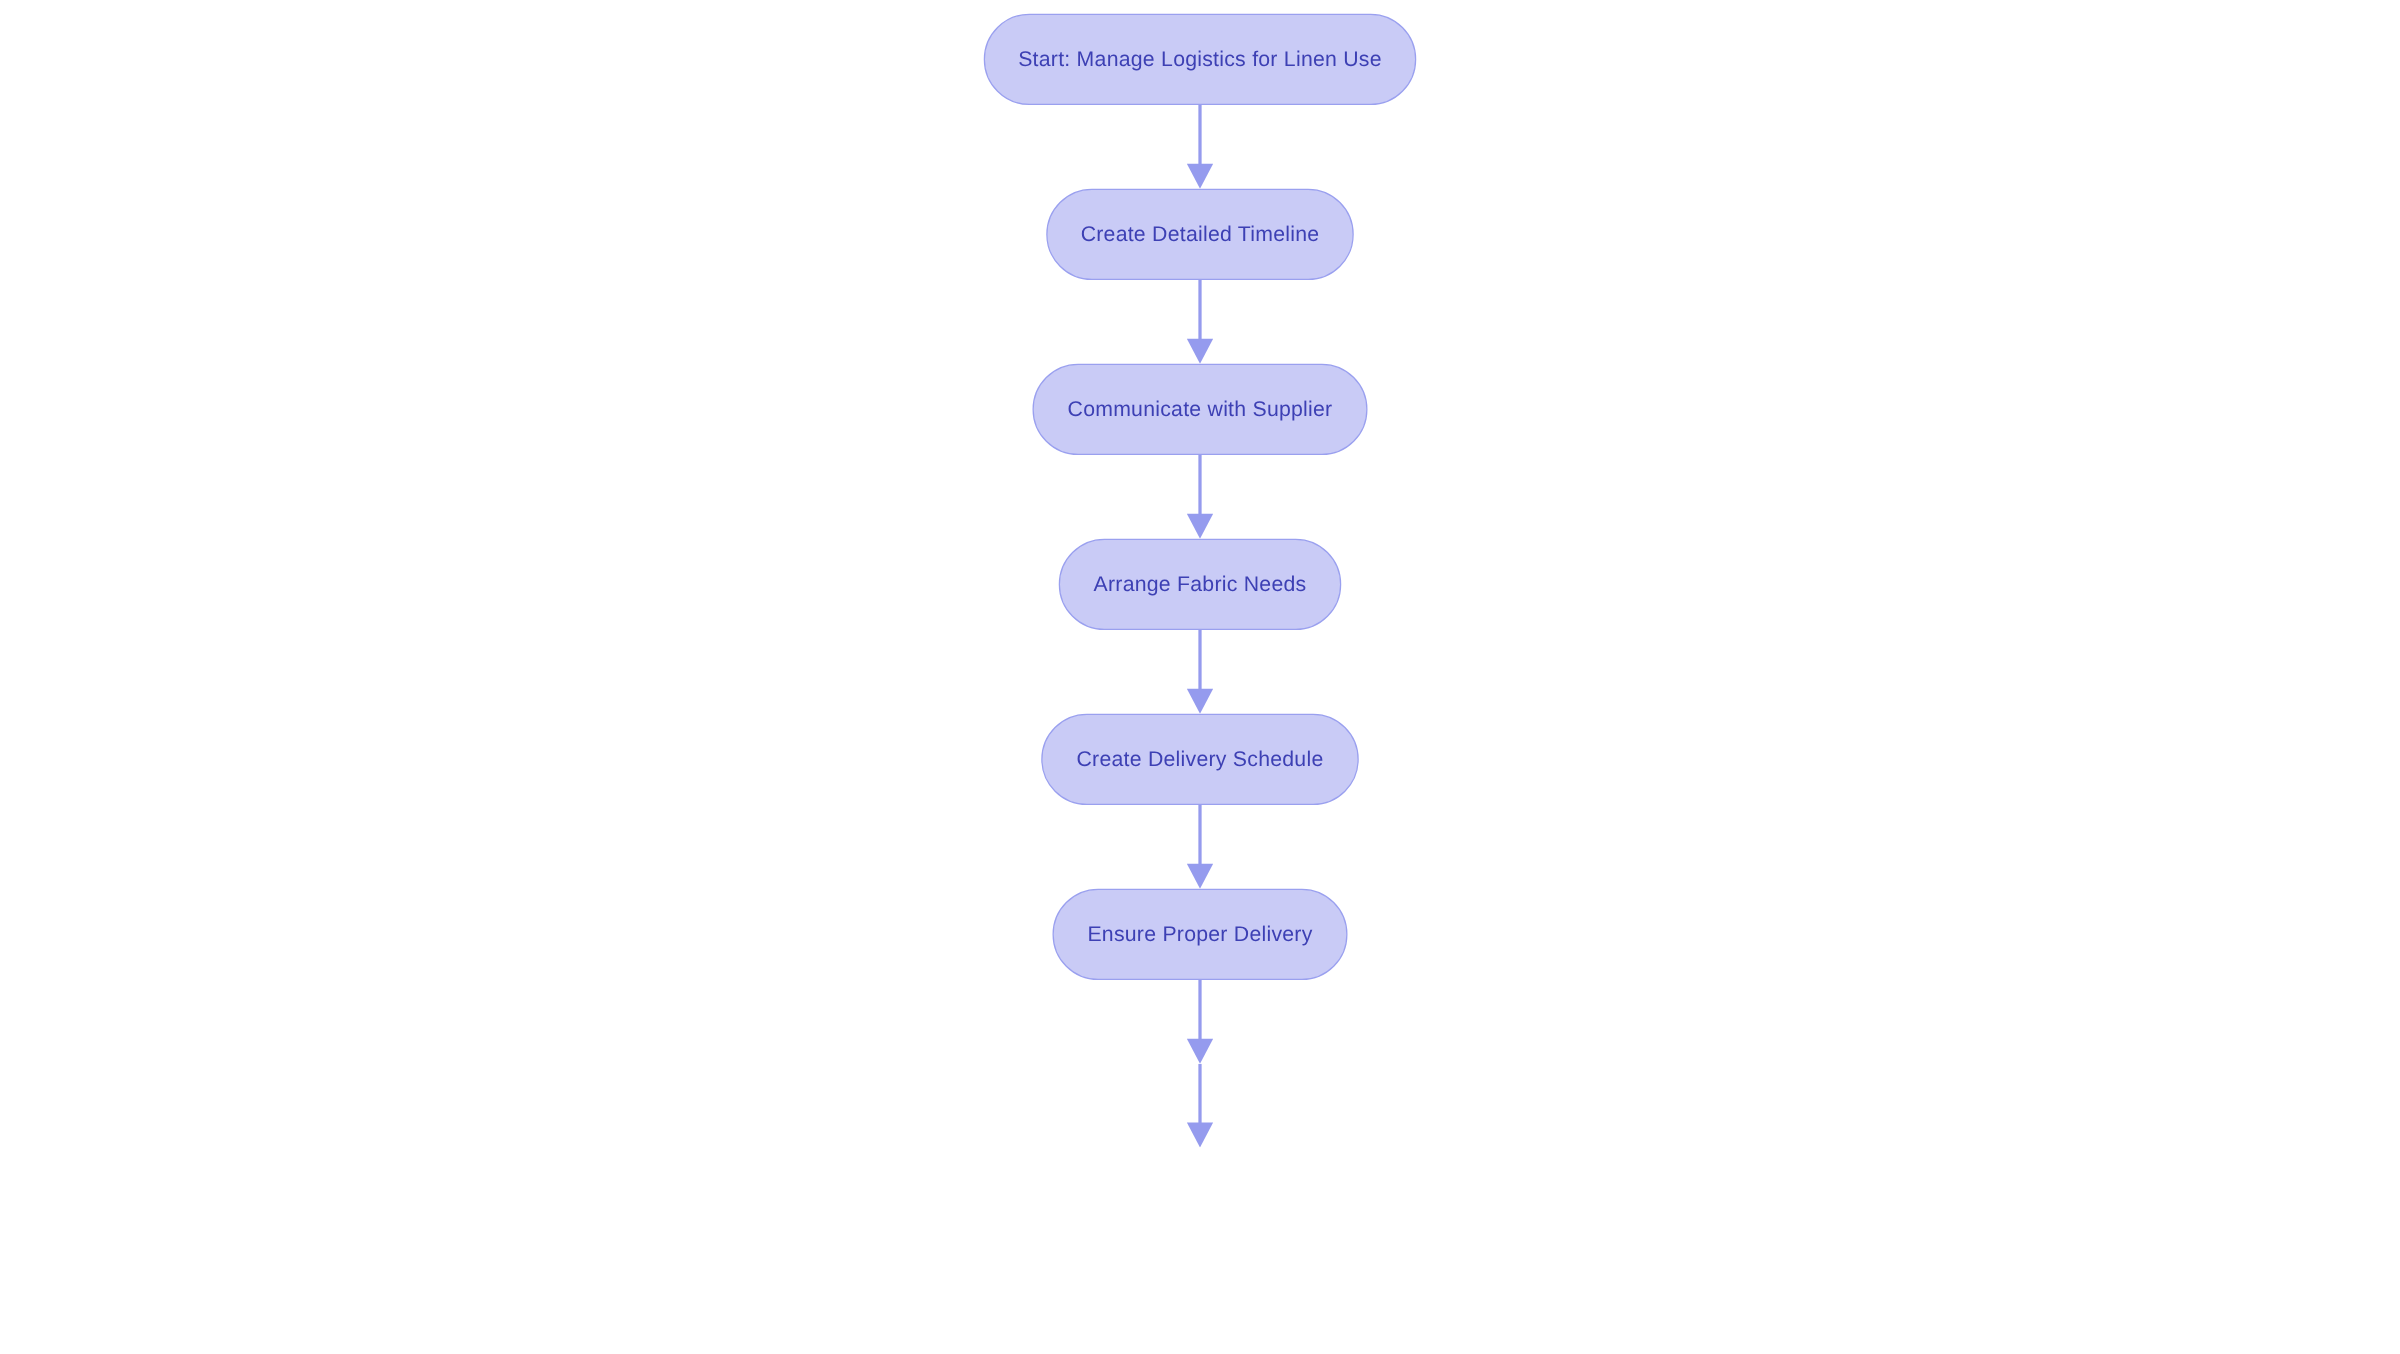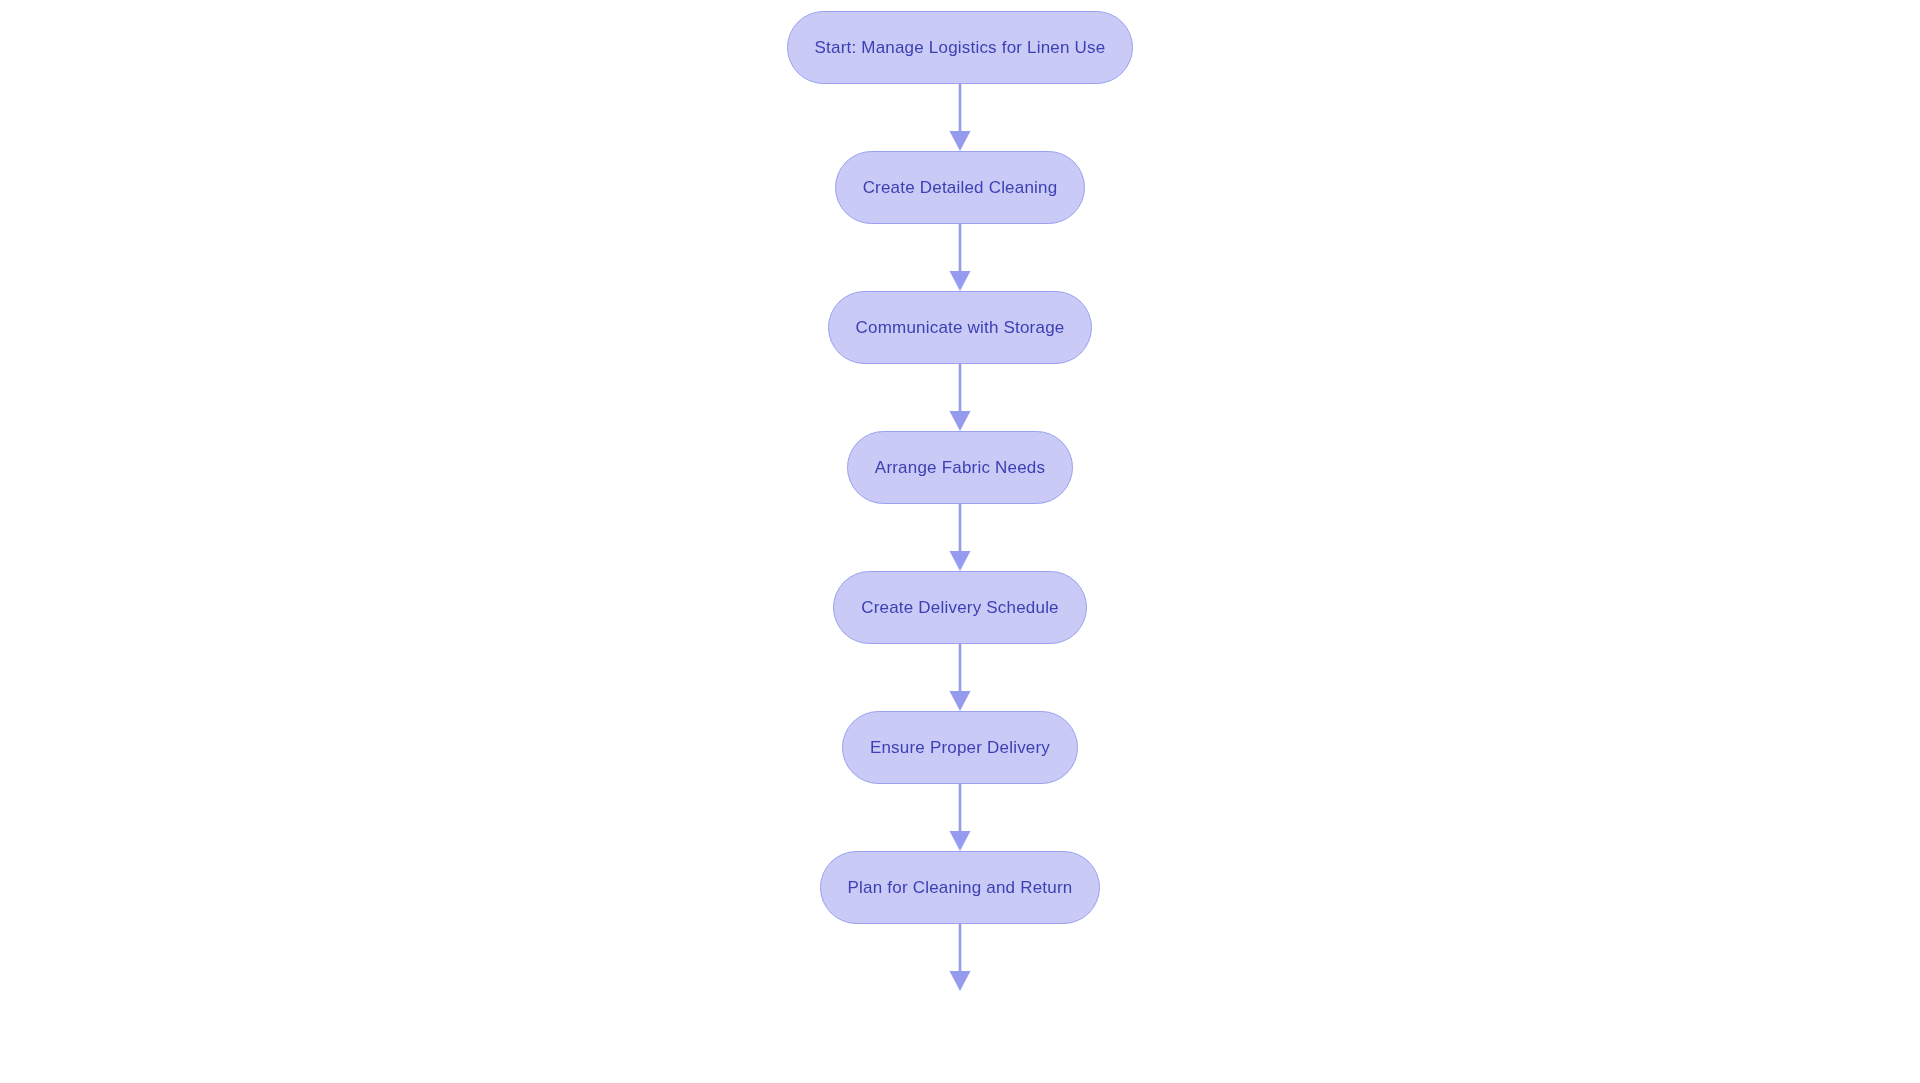--- a/index.html
+++ b/index.html
@@ -66,30 +66,30 @@
     <div class="node">
       <span class="node-label">Start: Manage Logistics for Linen Use</span>
     </div>
 
     <svg class="arrow" viewBox="0 0 24 67" xmlns="http://www.w3.org/2000/svg">
       <line class="stem" x1="12" y1="0" x2="12" y2="48"></line>
       <polygon class="head" points="1.5,47 22.5,47 12,67"></polygon>
     </svg>
 
     <div class="node">
-      <span class="node-label">Create Detailed Cleaning</span>
+      <span class="node-label">Create Detailed Timeline</span>
     </div>
 
     <svg class="arrow" viewBox="0 0 24 67" xmlns="http://www.w3.org/2000/svg">
       <line class="stem" x1="12" y1="0" x2="12" y2="48"></line>
       <polygon class="head" points="1.5,47 22.5,47 12,67"></polygon>
     </svg>
 
     <div class="node">
-      <span class="node-label">Communicate with Storage</span>
+      <span class="node-label">Communicate with Supplier</span>
     </div>
 
     <svg class="arrow" viewBox="0 0 24 67" xmlns="http://www.w3.org/2000/svg">
       <line class="stem" x1="12" y1="0" x2="12" y2="48"></line>
       <polygon class="head" points="1.5,47 22.5,47 12,67"></polygon>
     </svg>
 
     <div class="node">
       <span class="node-label">Arrange Fabric Needs</span>
     </div>
@@ -110,23 +110,20 @@
 
     <div class="node">
       <span class="node-label">Ensure Proper Delivery</span>
     </div>
 
     <svg class="arrow" viewBox="0 0 24 67" xmlns="http://www.w3.org/2000/svg">
       <line class="stem" x1="12" y1="0" x2="12" y2="48"></line>
       <polygon class="head" points="1.5,47 22.5,47 12,67"></polygon>
     </svg>
 
-    <div class="node">
-      <span class="node-label">Plan for Cleaning and Return</span>
-    </div>
 
     <svg class="arrow" viewBox="0 0 24 67" xmlns="http://www.w3.org/2000/svg">
       <line class="stem" x1="12" y1="0" x2="12" y2="48"></line>
       <polygon class="head" points="1.5,47 22.5,47 12,67"></polygon>
     </svg>
 
 
   </div>
 </div>
 

